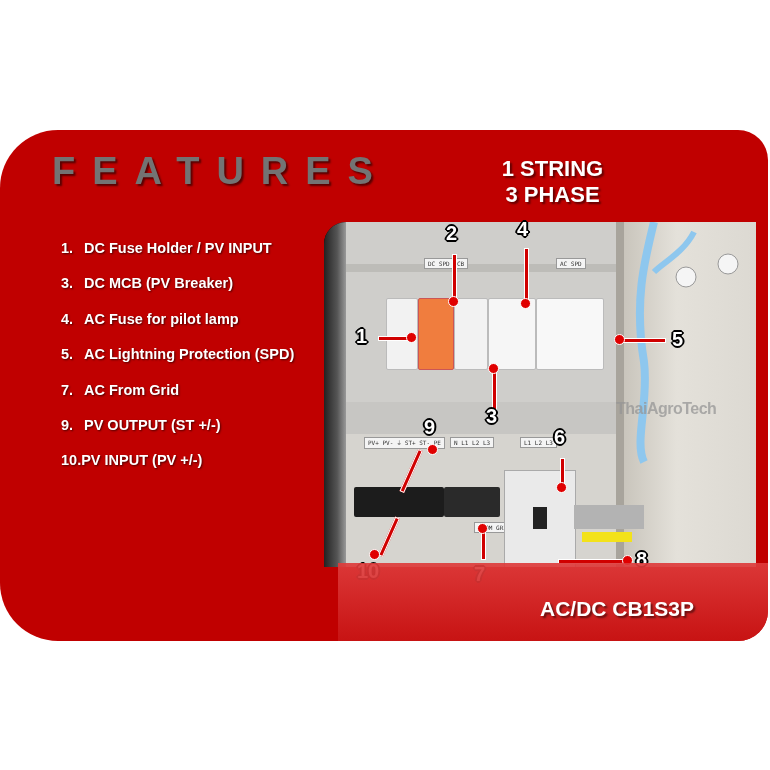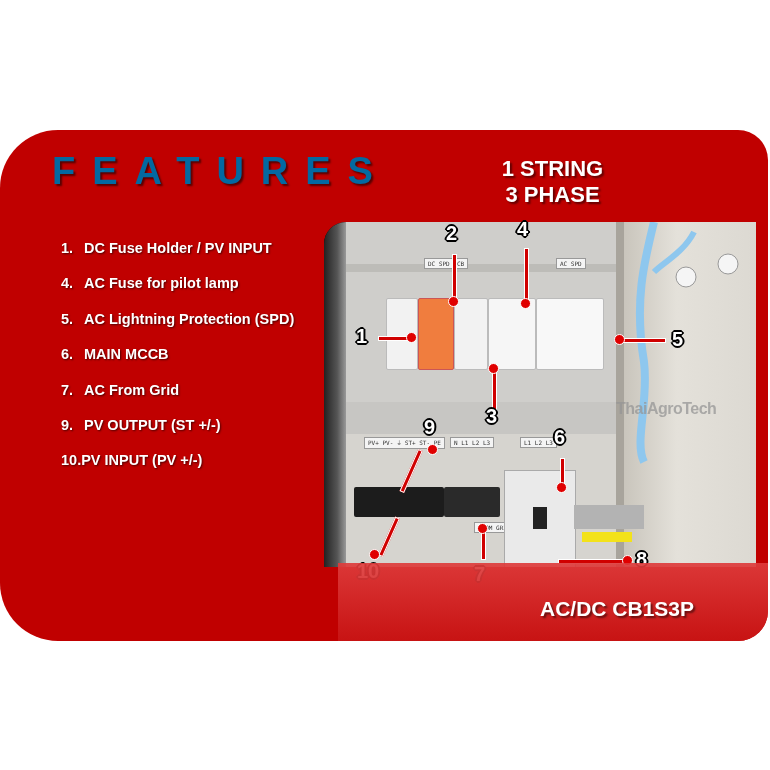--- a/index.html
+++ b/index.html
@@ -2,21 +2,21 @@
 <html><head>
 <meta charset="utf-8">
 <style>
   html, body { margin:0; padding:0; background:#ffffff; }
   body { width:770px; height:770px; position:relative; overflow:hidden;
          font-family:"Liberation Sans", "DejaVu Sans", sans-serif; }
 
   .card { position:absolute; left:0; top:130px; width:768px; height:511px;
           background:#c00000; border-radius:58px 30px 30px 58px; overflow:hidden; }
 
-  .title { position:absolute; left:52px; top:150px; color:#0369a1; font-weight:bold;
+  .title { position:absolute; left:52px; top:150px; color:#737373; font-weight:bold;
            font-size:38px; letter-spacing:17px; text-shadow:2px 2px 2px rgba(0,0,0,0.55); }
 
   .subtitle { position:absolute; left:470px; width:165px; text-align:center; color:#fff;
               font-weight:bold; font-size:22px; text-shadow:2px 2px 2px rgba(0,0,0,0.5); }
   .subtitle.l1 { top:156px; }
   .subtitle.l2 { top:182px; }
 
   .features { position:absolute; left:52px; top:231px; margin:9px; padding:0; list-style:none; }
   .features li { height:35.4px; color:#fff; font-weight:bold; font-size:14.5px;
                  text-shadow:1px 1px 2px rgba(0,0,0,0.6); white-space:nowrap; }
@@ -68,23 +68,23 @@
 <body>
 
 <div class="card"></div>
 
 <div class="title">FEATURES</div>
 <div class="subtitle l1">1 STRING</div>
 <div class="subtitle l2">3 PHASE</div>
 
 <ul class="features">
   <li><span class="num">1.</span><span>DC Fuse Holder / PV INPUT</span></li>
+  <li><span class="num">3.</span><span>DC MCB (PV Breaker)</span></li>
   <li><span class="num">4.</span><span>AC Fuse for pilot lamp</span></li>
   <li><span class="num">5.</span><span>AC Lightning Protection (SPD)</span></li>
-  <li><span class="num">6.</span><span>MAIN MCCB</span></li>
   <li><span class="num">7.</span><span>AC From Grid</span></li>
   <li><span class="num">9.</span><span>PV OUTPUT (ST +/-)</span></li>
   <li class="wide"><span class="num">10.</span><span>PV INPUT (PV +/-)</span></li>
 </ul>
 
 <div class="photo">
   <div class="edge"></div>
   <div class="panel-top"></div>
   <div class="rail1"></div>
   <div class="lowbg"></div>

